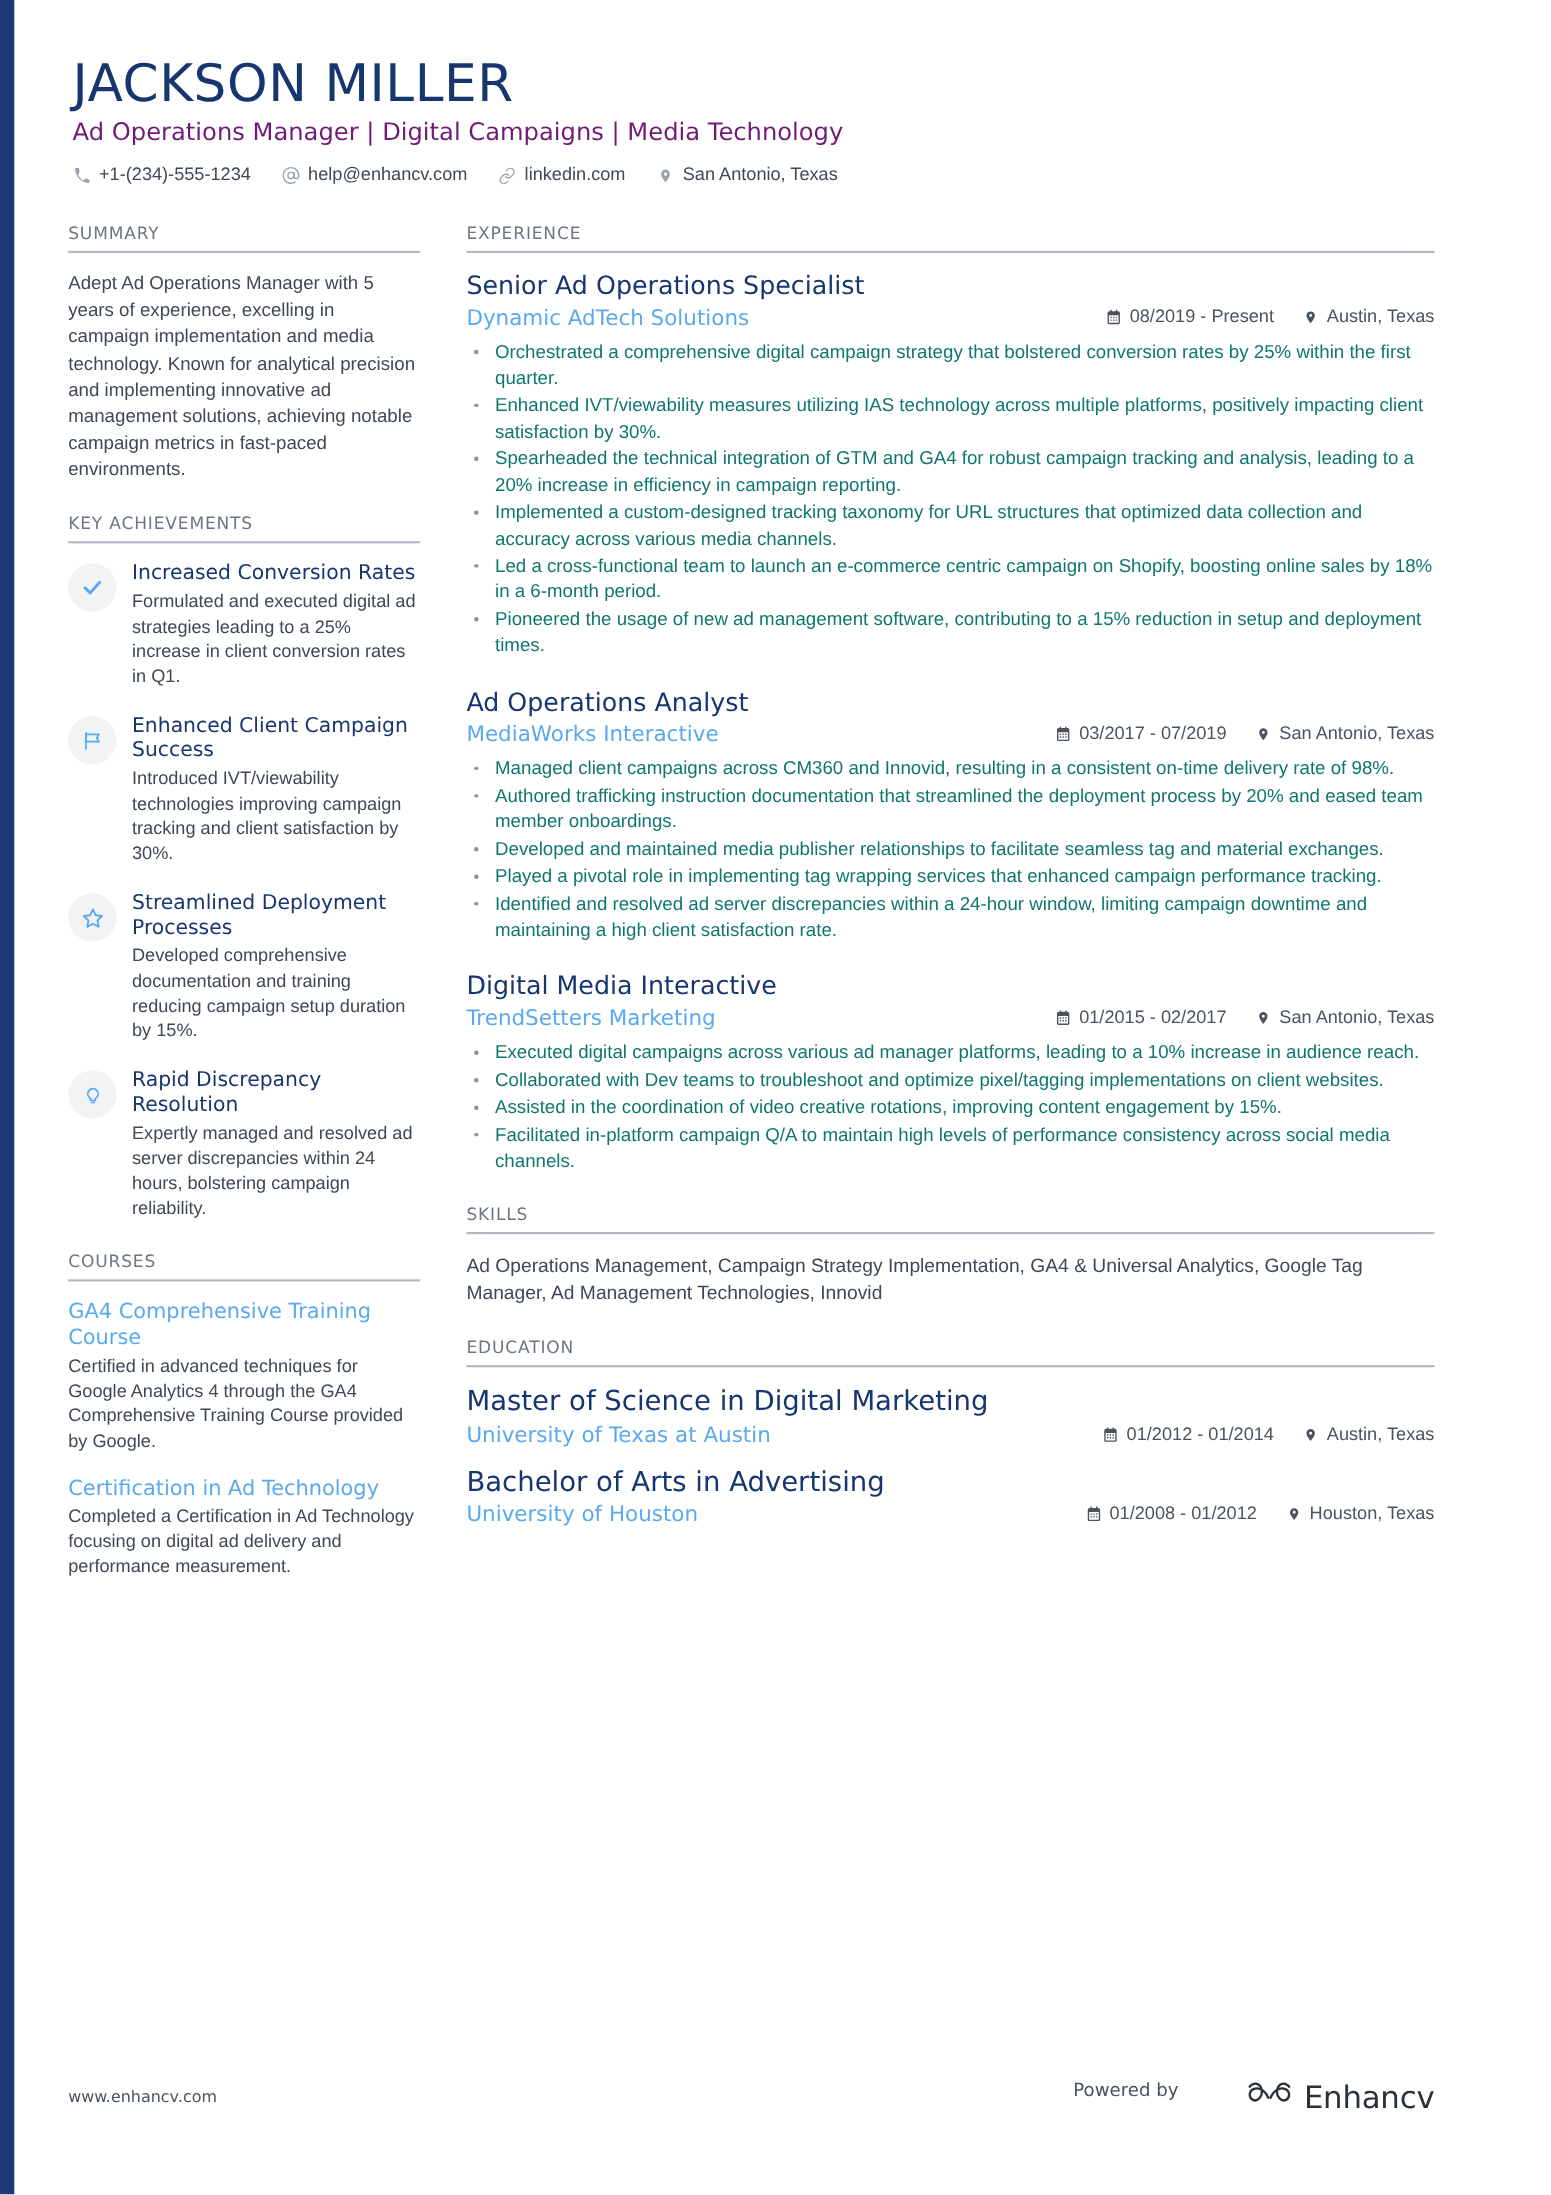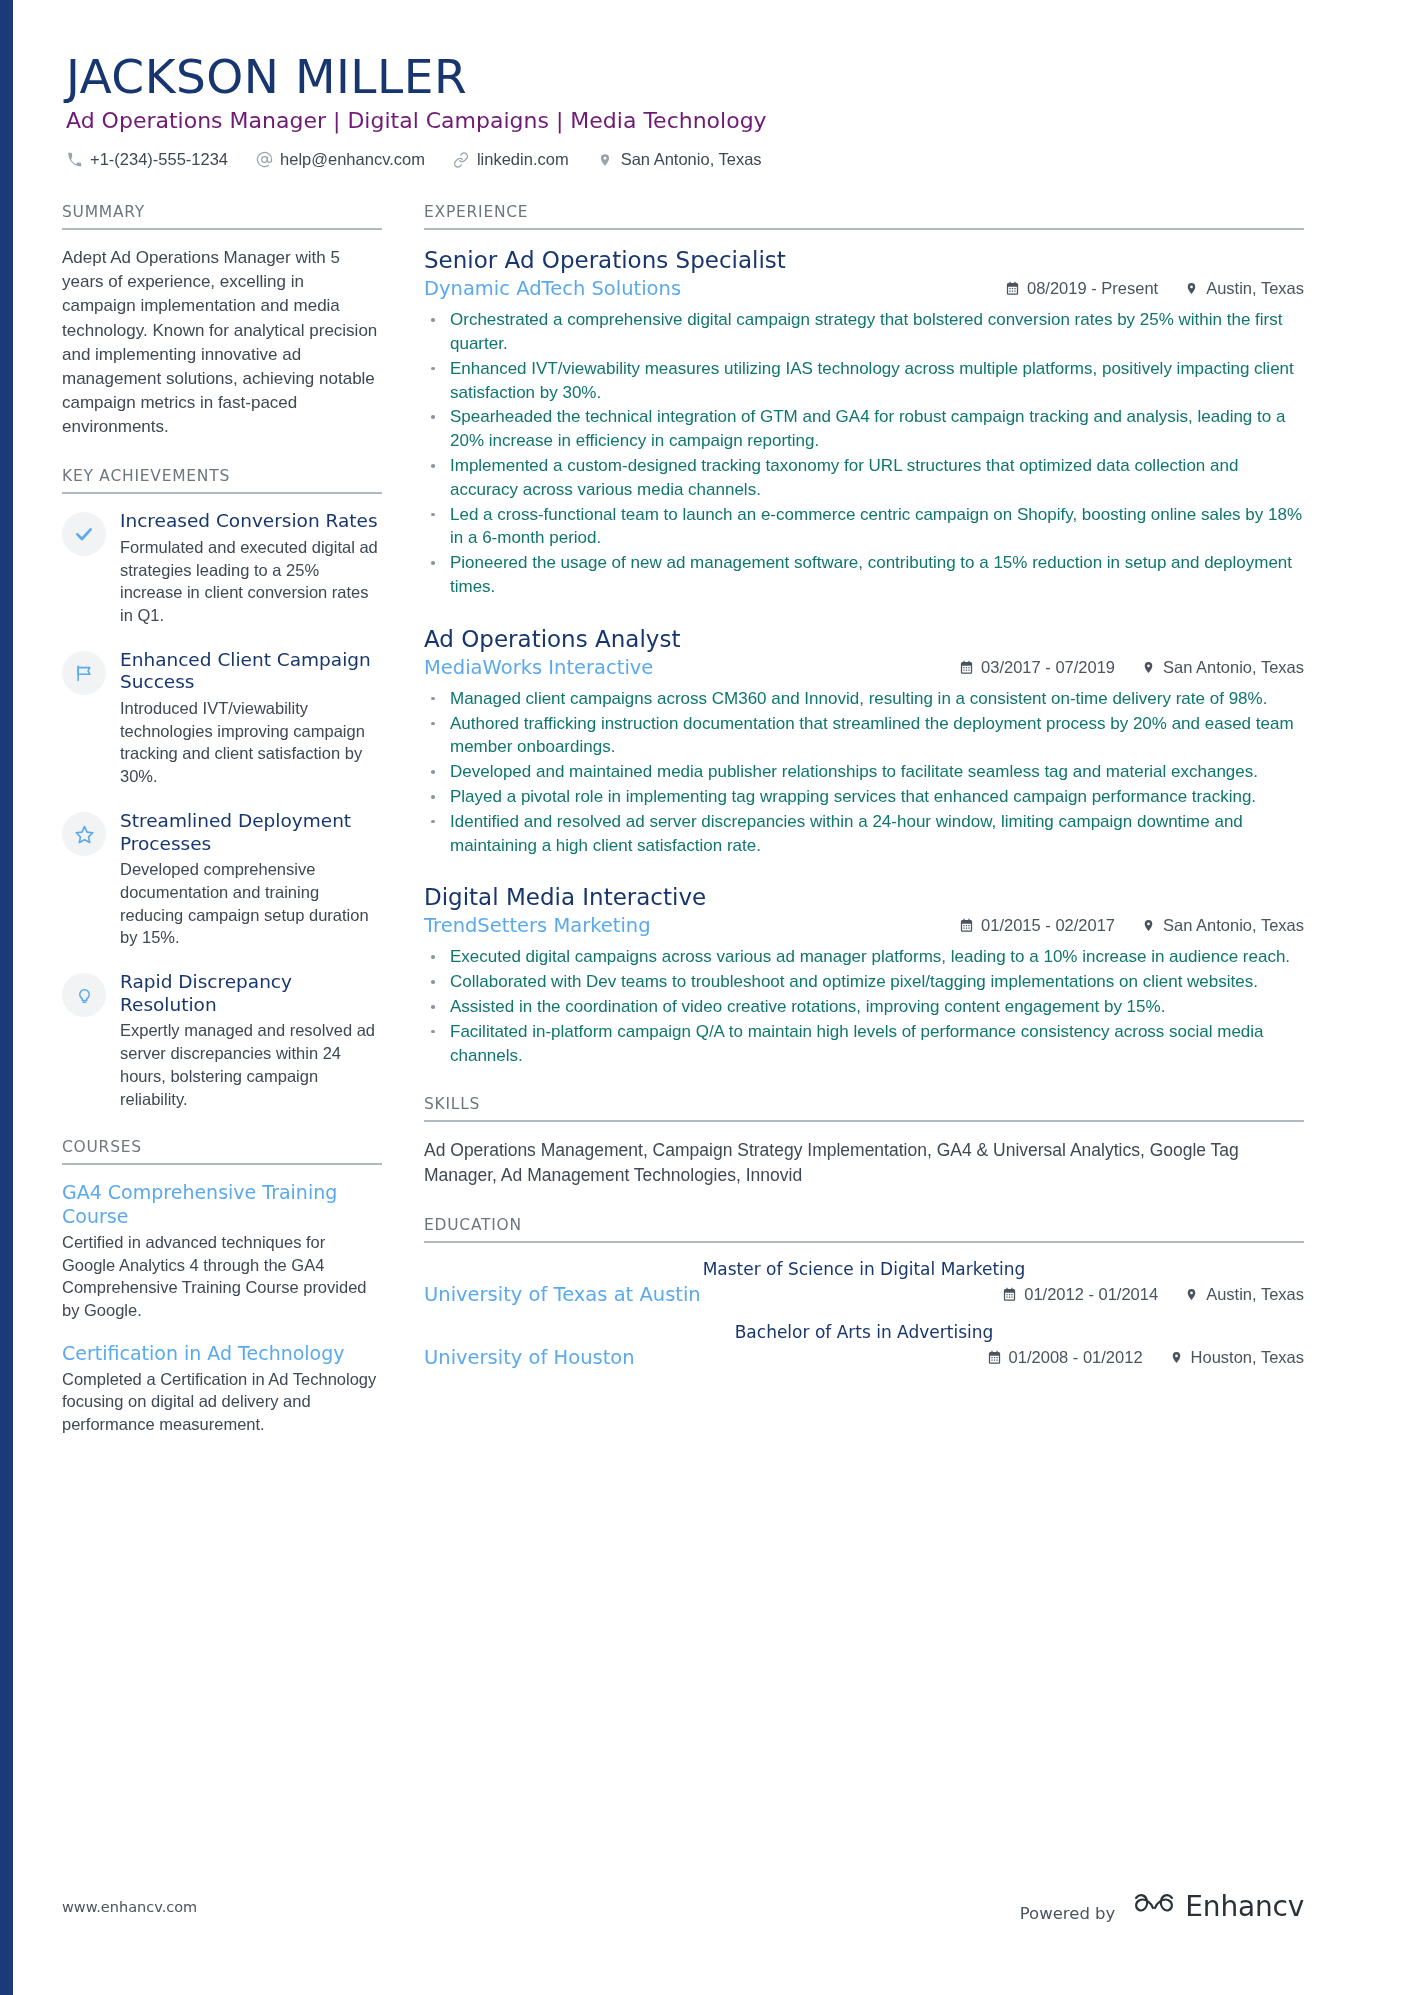--- a/index.html
+++ b/index.html
@@ -217,25 +217,24 @@
   .skills-text {
     font-size: 17.5px;
     line-height: 1.42;
     color: #3f4854;
   }
 
   
   .edu { margin-bottom: 16px; }
   .edu-degree {
     font-family: "DejaVu Sans", sans-serif;
-    font-size: 17px;
+    font-size: 25px;
     color: #17366f;
     line-height: 1.22;
     margin-bottom: 3px;
-    text-align: center;
   }
   .edu-meta {
     display: flex;
     align-items: center;
   }
   .edu-school {
     font-family: "DejaVu Sans", sans-serif;
     font-size: 19.5px;
     color: #5aa9ef;
     flex: 1 1 auto;
@@ -252,21 +251,22 @@
     align-items: center;
     justify-content: space-between;
   }
   .footer-url {
     font-family: "DejaVu Sans", sans-serif;
     font-size: 14.5px;
     color: #4a535e;
   }
   .footer-right {
     display: flex;
-    align-items: flex-end;
+    align-items: flex-start;
+    gap: 44px;
   }
   .powered {
     font-family: "DejaVu Sans", sans-serif;
     font-size: 16.5px;
     color: #4a535e;
     margin-right: 18px;
   }
   .brand {
     display: flex;
     align-items: center;

